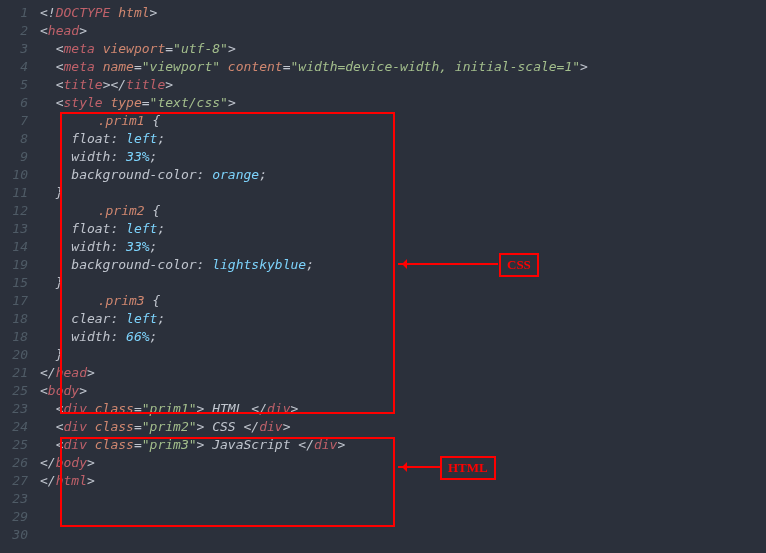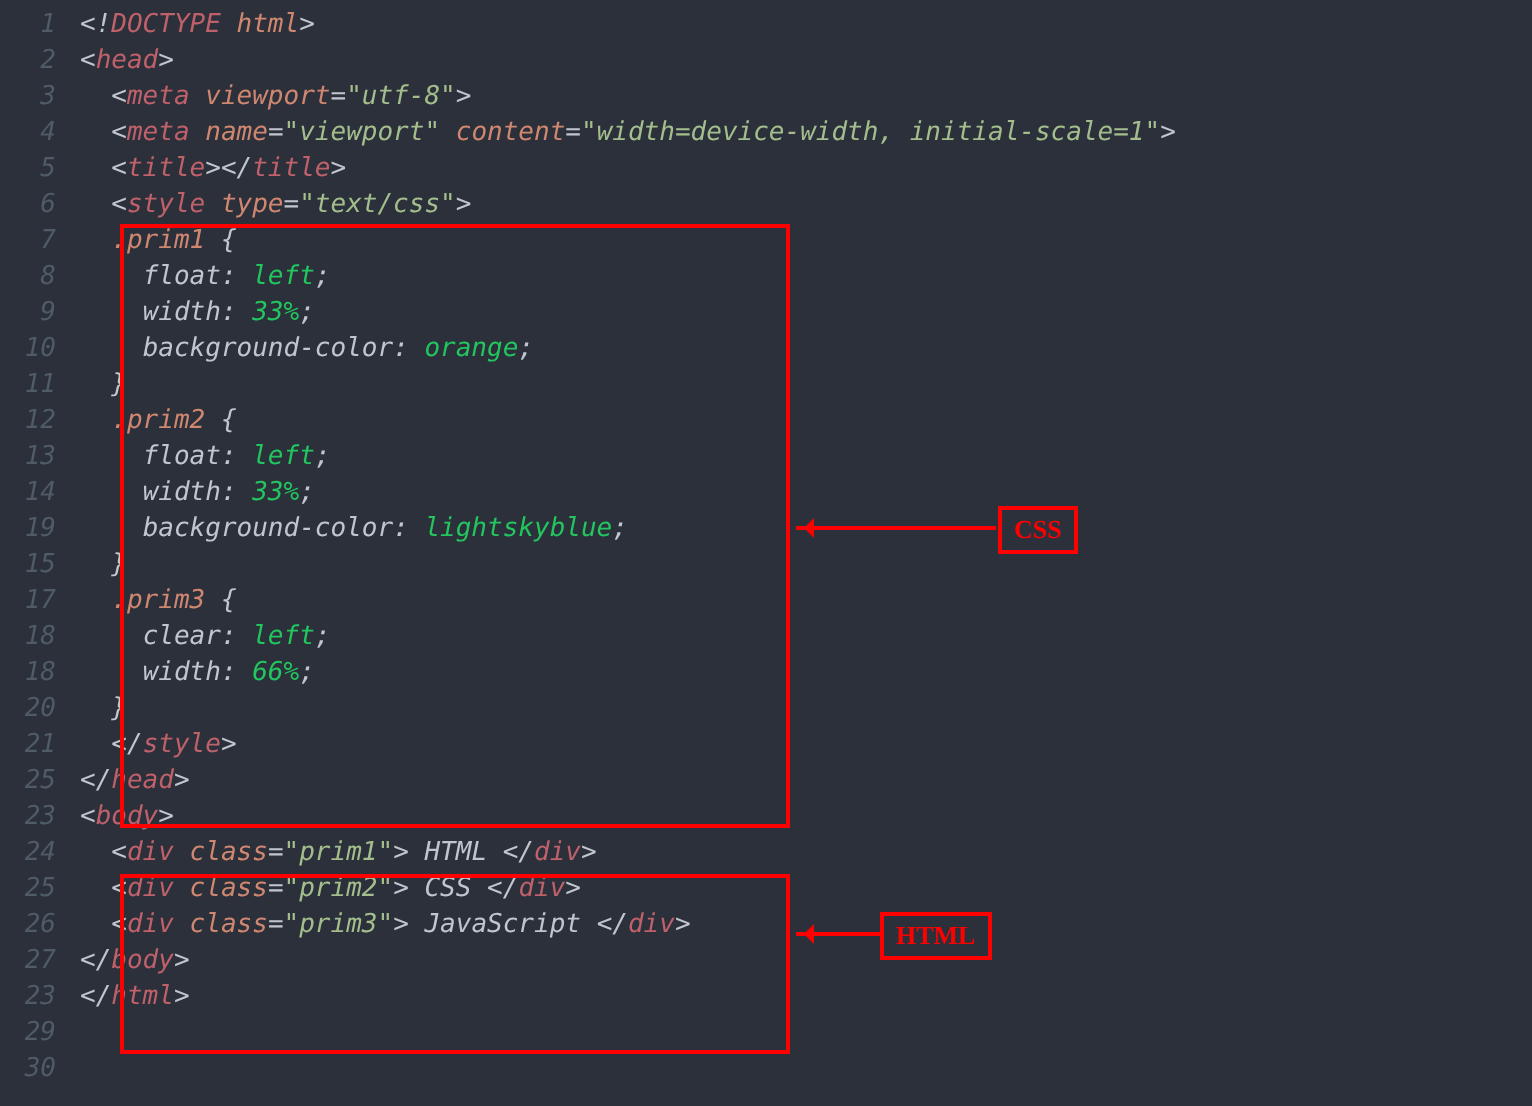--- a/index.html
+++ b/index.html
@@ -34,23 +34,23 @@
   line-height: 18px;
   position: relative;
   flex: 1;
   font-style: italic;
 }
 .line { height: 18px; white-space: pre; }
 .p { color: #c0c5ce; } 
 .tag { color: #bf616a; }
 .attr { color: #d08770; }
 .val { color: #a3be8c; }
-.sel { color: #d08770; } 
+.sel { color: #d08770; margin-left: 42px; } 
 .prop { color: #c0c5ce; }
-.pv { color: #22c55e; } 
+.pv { color: #7dd3fc; } 
 .txt { color: #c0c5ce; }
 .box {
   position: absolute;
   border: 2px solid #ff0000;
   pointer-events: none;
 }
 .box-css { left: 60px; top: 112px; width: 335px; height: 302px; }
 .box-html { left: 60px; top: 437px; width: 335px; height: 90px; }
 .label {
   position: absolute;
@@ -131,21 +131,20 @@
       <div class="line"><span class="txt">  </span><span class="p">}</span></div>
       <div class="line"><span class="txt">  </span><span class="sel">.prim2 </span><span class="p">{</span></div>
       <div class="line"><span class="txt">    </span><span class="prop">float</span><span class="p">: </span><span class="pv">left</span><span class="p">;</span></div>
       <div class="line"><span class="txt">    </span><span class="prop">width</span><span class="p">: </span><span class="pv">33%</span><span class="p">;</span></div>
       <div class="line"><span class="txt">    </span><span class="prop">background-color</span><span class="p">: </span><span class="pv">lightskyblue</span><span class="p">;</span></div>
       <div class="line"><span class="txt">  </span><span class="p">}</span></div>
       <div class="line"><span class="txt">  </span><span class="sel">.prim3 </span><span class="p">{</span></div>
       <div class="line"><span class="txt">    </span><span class="prop">clear</span><span class="p">: </span><span class="pv">left</span><span class="p">;</span></div>
       <div class="line"><span class="txt">    </span><span class="prop">width</span><span class="p">: </span><span class="pv">66%</span><span class="p">;</span></div>
       <div class="line"><span class="txt">  </span><span class="p">}</span></div>
-      <div class="line"><span class="txt">  </span><span class="p">&lt;/</span><span class="tag">style</span><span class="p">&gt;</span></div>
       <div class="line"><span class="p">&lt;/</span><span class="tag">head</span><span class="p">&gt;</span></div>
       <div class="line"><span class="p">&lt;</span><span class="tag">body</span><span class="p">&gt;</span></div>
       <div class="line"><span class="txt">  </span><span class="p">&lt;</span><span class="tag">div </span><span class="attr">class</span><span class="p">=</span><span class="val">"prim1"</span><span class="p">&gt;</span><span class="txt"> HTML </span><span class="p">&lt;/</span><span class="tag">div</span><span class="p">&gt;</span></div>
       <div class="line"><span class="txt">  </span><span class="p">&lt;</span><span class="tag">div </span><span class="attr">class</span><span class="p">=</span><span class="val">"prim2"</span><span class="p">&gt;</span><span class="txt"> CSS </span><span class="p">&lt;/</span><span class="tag">div</span><span class="p">&gt;</span></div>
       <div class="line"><span class="txt">  </span><span class="p">&lt;</span><span class="tag">div </span><span class="attr">class</span><span class="p">=</span><span class="val">"prim3"</span><span class="p">&gt;</span><span class="txt"> JavaScript </span><span class="p">&lt;/</span><span class="tag">div</span><span class="p">&gt;</span></div>
       <div class="line"><span class="p">&lt;/</span><span class="tag">body</span><span class="p">&gt;</span></div>
       <div class="line"><span class="p">&lt;/</span><span class="tag">html</span><span class="p">&gt;</span></div>
     </div>
 </div>
 

